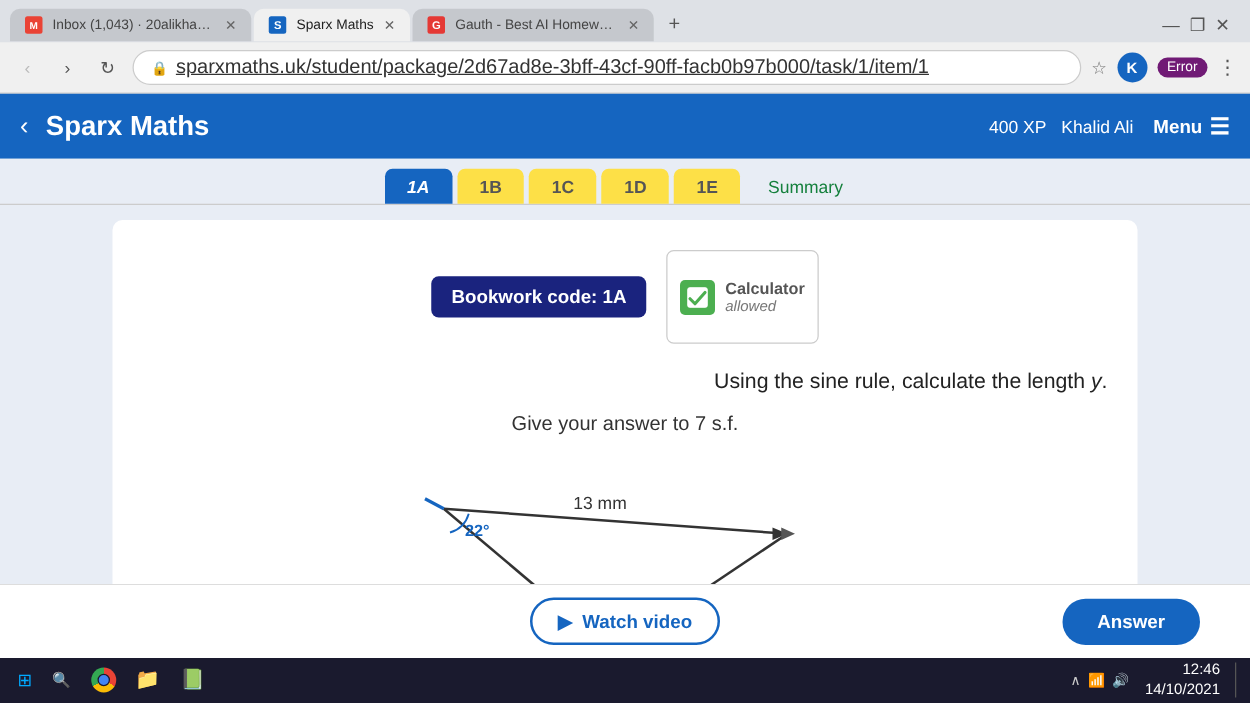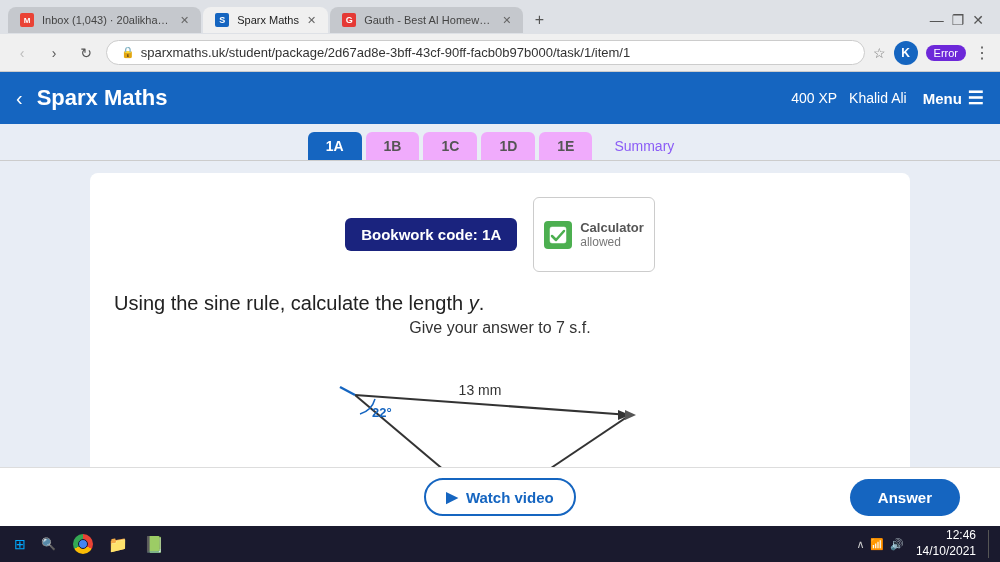--- a/index.html
+++ b/index.html
@@ -16,49 +16,49 @@
     .tab-add { width: 28px; height: 28px; display: flex; align-items: center; justify-content: center; font-size: 16px; color: #555; cursor: pointer; }
 
     .address-bar { display: flex; align-items: center; padding: 6px 10px; background: #f0f0f0; gap: 8px; border-bottom: 1px solid #ccc; }
     .nav-btn { width: 24px; height: 24px; display: flex; align-items: center; justify-content: center; font-size: 14px; color: #555; cursor: pointer; }
     .nav-btn.disabled { color: #bbb; cursor: default; }
     .url-bar { flex: 1; background: white; border: 1px solid #ccc; border-radius: 20px; padding: 4px 14px; font-size: 12px; color: #333; display: flex; align-items: center; gap: 6px; }
     .url-lock { color: #555; font-size: 11px; }
     .url-text { flex: 1; }
     .addr-right { display: flex; gap: 8px; align-items: center; }
     .star-btn { font-size: 14px; color: #777; cursor: pointer; }
-    .error-badge { background: #6d28d9; color: white; font-size: 11px; padding: 2px 8px; border-radius: 12px; cursor: pointer; }
+    .error-badge { background: #701a75; color: white; font-size: 11px; padding: 2px 8px; border-radius: 12px; cursor: pointer; }
     .menu-dots { font-size: 16px; color: #555; cursor: pointer; }
 
     
     .app-header { background: #1565c0; color: white; display: flex; align-items: center; padding: 0 16px; height: 52px; }
     .back-arrow { font-size: 20px; cursor: pointer; margin-right: 14px; }
     .app-title { font-size: 22px; font-weight: bold; flex: 1; }
     .xp-badge { font-size: 14px; font-weight: normal; margin-right: 12px; }
     .user-name { font-size: 14px; margin-right: 16px; }
     .menu-btn { font-size: 15px; font-weight: bold; cursor: pointer; display: flex; align-items: center; gap: 6px; }
     .hamburger { font-size: 18px; }
 
     
     .task-tabs { display: flex; justify-content: center; gap: 4px; background: #e8edf5; padding: 8px 0 0; border-bottom: 1px solid #ccc; }
-    .task-tab { padding: 6px 18px; border-radius: 6px 6px 0 0; font-size: 14px; font-weight: bold; cursor: pointer; color: #555; background: #f0abfc; }
-    .task-tab.active { background: #1565c0; color: white; }
-    .task-tab.summary { color: #8b5cf6; background: transparent; font-weight: normal; }
+    .task-tab { padding: 6px 18px; border-radius: 6px 6px 0 0; font-size: 14px; font-weight: bold; cursor: pointer; color: #555; background: #fde047; }
+    .task-tab.active { background: #1565c0; color: white; font-style: italic; }
+    .task-tab.summary { color: #15803d; background: transparent; font-weight: normal; }
 
     
     .main-content { background: #e8edf5; padding: 12px 20px 80px; position: relative; overflow-y: auto; height: calc(562px - 52px - 52px - 36px); }
     .content-card { background: white; border-radius: 8px; padding: 24px; max-width: 820px; margin: 0 auto; position: relative; min-height: 360px; }
 
     .bookwork-row { display: flex; align-items: center; gap: 16px; margin-bottom: 20px; justify-content: center; }
     .bookwork-badge { background: #1a237e; color: white; padding: 8px 16px; border-radius: 6px; font-size: 15px; font-weight: bold; }
     .calculator-info { display: flex; align-items: center; gap: 8px; font-size: 13px; color: #555; border: 1px solid #ccc; border-radius: 6px; padding: 22px 10px; }
     .calc-icon { width: 28px; height: 28px; background: #4caf50; border-radius: 4px; display: flex; align-items: center; justify-content: center; }
     .calc-icon svg { width: 20px; height: 20px; }
 
-    .question-text { text-align: left; font-size: 20px; color: #222; margin-bottom: 4px; }
+    .question-text { text-align: right; font-size: 17px; color: #222; margin-bottom: 16px; }
     .question-text em { font-style: italic; }
     .sub-text { text-align: center; font-size: 16px; color: #333; margin-bottom: 20px; }
 
     
     .diagram-container { display: flex; justify-content: center; margin: 10px 0 12px; }
     .diagram-svg { width: 360px; height: 190px; }
     .not-drawn { text-align: center; font-size: 12px; color: #777; margin-bottom: 8px; }
     .zoom-link { text-align: center; font-size: 13px; color: #1565c0; cursor: pointer; display: flex; align-items: center; justify-content: center; gap: 4px; margin-bottom: 10px; }
 
     
@@ -108,21 +108,21 @@
     <span style="cursor:pointer;color:#555;font-size:14px;">✕</span>
   </div>
 </div>
 
 <div class="address-bar">
   <span class="nav-btn disabled">‹</span>
   <span class="nav-btn">›</span>
   <span class="nav-btn">↻</span>
   <div class="url-bar">
     <span class="url-lock">🔒</span>
-    <span class="url-text" style="font-size:13px;color:#333;">sparxmaths.uk/student/package/2d67ad8e-3bff-43cf-90ff-facb0b97b000/task/1/item/1</span>
+    <span class="url-text" style="font-size:16px;color:#333;text-decoration:underline;">sparxmaths.uk/student/package/2d67ad8e-3bff-43cf-90ff-facb0b97b000/task/1/item/1</span>
   </div>
   <div class="addr-right">
     <span class="star-btn">☆</span>
     <span style="width:24px;height:24px;border-radius:50%;background:#1565c0;display:flex;align-items:center;justify-content:center;color:white;font-size:12px;font-weight:bold;cursor:pointer;">K</span>
     <span class="error-badge">Error</span>
     <span class="menu-dots">⋮</span>
   </div>
 </div>
 
 <div class="app-header">
@@ -152,21 +152,21 @@
       <div class="bookwork-badge">Bookwork code: 1A</div>
       <div class="calculator-info">
         <div class="calc-icon">
           <svg viewBox="0 0 20 20" fill="none" xmlns="http://www.w3.org/2000/svg">
             <rect x="2" y="2" width="16" height="16" rx="2" fill="white" stroke="white" stroke-width="0.5"></rect>
             <polyline points="4,11 8,15 16,6" stroke="#4caf50" stroke-width="2.5" fill="none" stroke-linecap="round" stroke-linejoin="round"></polyline>
           </svg>
         </div>
         <div>
           <div style="font-size:13px;font-weight:bold;">Calculator</div>
-          <div style="font-size:12px;color:#777;">allowed</div>
+          <div style="font-size:12px;color:#777;font-style:italic;">allowed</div>
         </div>
       </div>
     </div>
 
     <div class="question-text">
       Using the sine rule, calculate the length <em>y</em>.
     </div>
     <div class="sub-text">Give your answer to 7 s.f.</div>
 
     <div class="diagram-container">

